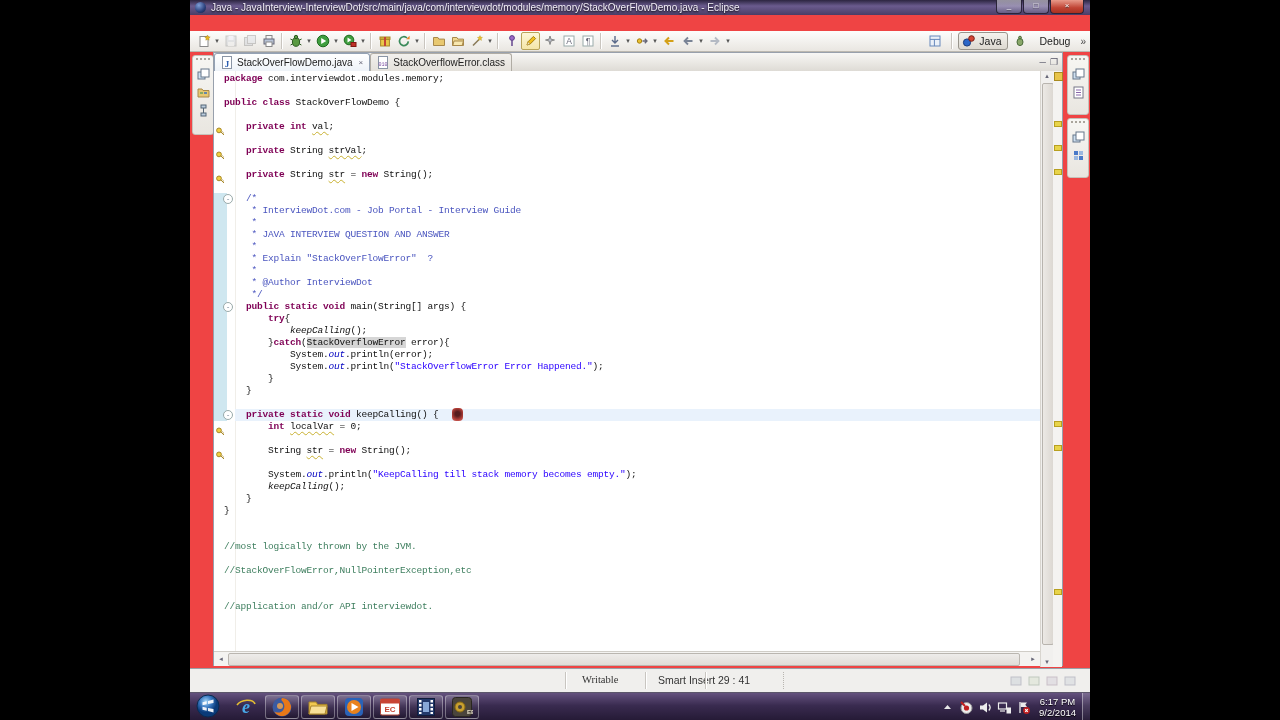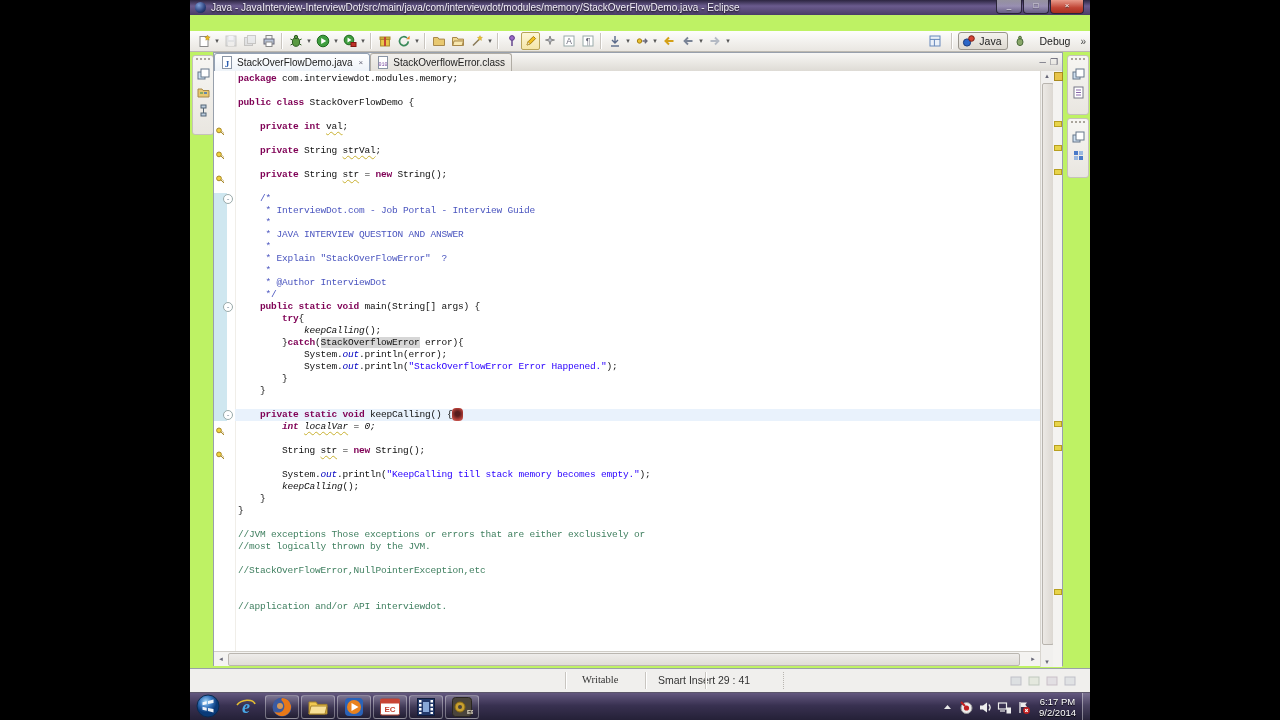--- a/index.html
+++ b/index.html
@@ -1,18 +1,18 @@
 <!DOCTYPE html>
 <html><head>
 <meta charset="utf-8">
 <style>
   html,body{margin:0;padding:0;background:#000;}
   body{width:1280px;height:720px;position:relative;overflow:hidden;
        font-family:"Liberation Sans",sans-serif;-webkit-font-smoothing:antialiased;}
-  #screen{position:absolute;left:190px;top:0;width:900px;height:720px;background:#bef264;}
+  #screen{position:absolute;left:190px;top:0;width:900px;height:720px;background:#ef4444;}
 
   
   .titlebar{position:absolute;left:0;top:0;width:900px;height:15px;
     background:linear-gradient(#2c2540,#6a5b8e 40%,#4a3d66);display:flex;align-items:center;}
   .title-ico{width:11px;height:11px;border-radius:50%;margin:0 5px 0 5px;
     background:radial-gradient(circle at 35% 30%,#7f9fd8,#2a3f7a 60%,#101c3a);}
   .title-text{color:#f2eef8;font-size:10px;text-shadow:0 1px 2px #000;white-space:nowrap;}
   .winbtns{position:absolute;right:6px;top:0;display:flex;}
   .winbtn{width:24px;height:13px;border:1px solid #2a2438;border-top:none;
     border-radius:0 0 4px 4px;background:linear-gradient(rgba(255,255,255,.5),rgba(160,160,190,.25));
@@ -54,21 +54,21 @@
     background:linear-gradient(#f2f0ed,#e4e1db);white-space:nowrap;}
   .tab.active{background:linear-gradient(#ffffff,#eef3f8);border-color:#94a2b4;}
   .tab .close{margin-left:6px;font-size:8px;color:#667;}
   .editor-ctrl{margin-left:auto;display:flex;align-items:center;padding-right:4px;color:#556;}
   .editor-ctrl span{font-size:9px;margin-left:4px;}
 
   .editor-body{position:absolute;left:0;top:18px;width:826px;height:580px;background:#fff;overflow:hidden;}
   .ruler-band{position:absolute;left:0;width:13px;background:#cfe7f0;}
   .gutter-line{position:absolute;left:21px;top:0;width:1px;height:580px;background:#f0eee9;}
   .curline{position:absolute;left:21px;right:0;height:12px;background:#e9f2fc;}
-  .line{position:absolute;left:24px;height:12px;font-family:"Liberation Mono",monospace;
+  .line{position:absolute;left:10px;height:12px;font-family:"Liberation Mono",monospace;
     font-size:9.5px;line-height:12px;white-space:pre;letter-spacing:-0.2px;color:#111;}
   .kw{color:#7f0055;font-weight:bold;}
   .pl{color:#111;}
   .st{color:#2a00ff;}
   .cm{color:#3f7f5f;}
   .dc{color:#4a55bf;}
   .sf{color:#0000c0;font-style:italic;}
   .mi{color:#111;font-style:italic;}
   .occ{color:#111;background:#d6d6d6;}
   .uv{color:#111;text-decoration:underline wavy #c8b030 1px;text-underline-offset:2px;}
@@ -436,34 +436,33 @@
         <div class="line" style="top: 314px;"><span class="pl">    }</span></div>
         <div class="line" style="top: 326px;"></div>
         <div class="curline" style="top: 338px;"></div>
         <div class="fold" style="top: 339px;">-</div>
         <div class="line" style="top: 338px;"><span class="pl">    </span><span class="kw">private static void</span><span class="pl"> keepCalling() {</span></div>
         <div class="cursor-blob" style="left: 238px; top: 337px;"></div>
         <div class="gmark" style="top: 351px;"><svg width="9" height="9" viewBox="0 0 9 9">
             <circle cx="3" cy="3.4" r="2.4" fill="#f0d040" stroke="#a8882a"></circle>
             <path d="M4.8 4.8L8 8M6.6 6.6l1.2-.8M5.6 5.6l1-.9" stroke="#a8882a" stroke-width="1"></path>
           </svg></div>
-        <div class="line" style="top: 350px; font-style: italic;"><span class="pl">        </span><span class="kw">int</span><span class="pl"> </span><span class="uv">localVar</span><span class="pl"> = 0;</span></div>
+        <div class="line" style="top: 350px;"><span class="pl">        </span><span class="kw">int</span><span class="pl"> </span><span class="uv">localVar</span><span class="pl"> = 0;</span></div>
         <div class="line" style="top: 362px;"></div>
         <div class="gmark" style="top: 375px;"><svg width="9" height="9" viewBox="0 0 9 9">
             <circle cx="3" cy="3.4" r="2.4" fill="#f0d040" stroke="#a8882a"></circle>
             <path d="M4.8 4.8L8 8M6.6 6.6l1.2-.8M5.6 5.6l1-.9" stroke="#a8882a" stroke-width="1"></path>
           </svg></div>
         <div class="line" style="top: 374px;"><span class="pl">        String </span><span class="uv">str</span><span class="pl"> = </span><span class="kw">new</span><span class="pl"> String();</span></div>
         <div class="line" style="top: 386px;"></div>
         <div class="line" style="top: 398px;"><span class="pl">        System.</span><span class="sf">out</span><span class="pl">.println(</span><span class="st">"KeepCalling till stack memory becomes empty."</span><span class="pl">);</span></div>
         <div class="line" style="top: 410px;"><span class="pl">        </span><span class="mi">keepCalling</span><span class="pl">();</span></div>
         <div class="line" style="top: 422px;"><span class="pl">    }</span></div>
         <div class="line" style="top: 434px;"><span class="pl">}</span></div>
         <div class="line" style="top: 446px;"></div>
-        <div class="line" style="top: 458px;"><span class="cm">//JVM exceptions Those exceptions or errors that are either exclusively or</span></div>
         <div class="line" style="top: 470px;"><span class="cm">//most logically thrown by the JVM.</span></div>
         <div class="line" style="top: 482px;"></div>
         <div class="line" style="top: 494px;"><span class="cm">//StackOverFlowError,NullPointerException,etc</span></div>
         <div class="line" style="top: 506px;"></div>
         <div class="line" style="top: 530px;"><span class="cm">//application and/or API interviewdot.</span></div>
       </div>
     <div class="vscroll">
       <span class="sarrow" style="top:1px;">▴</span>
       <div class="vthumb"></div>
       <span class="sarrow" style="bottom:1px;">▾</span>

